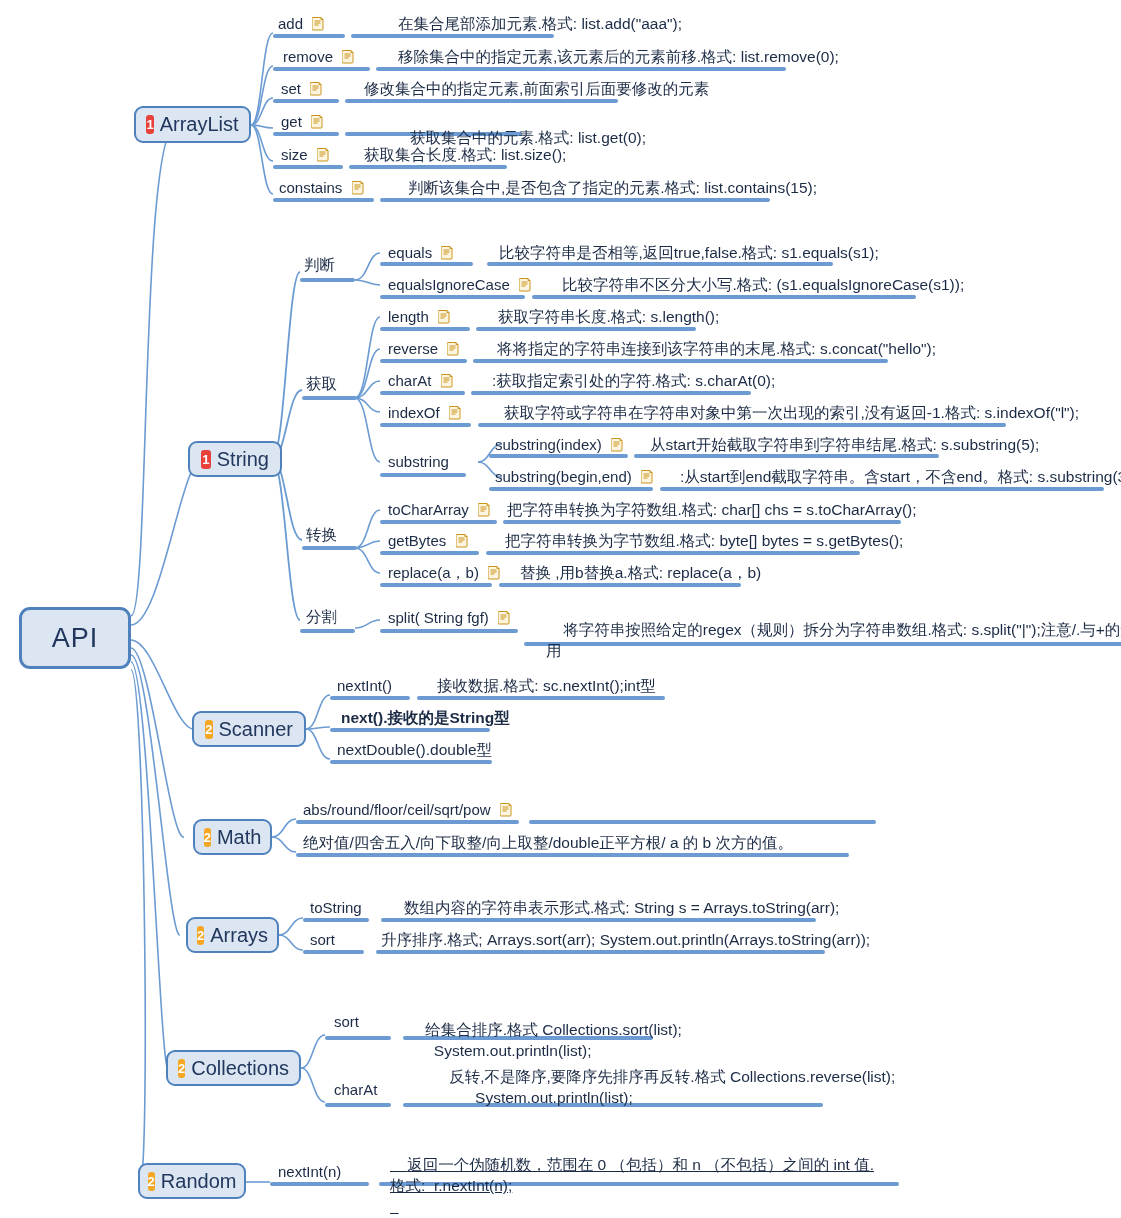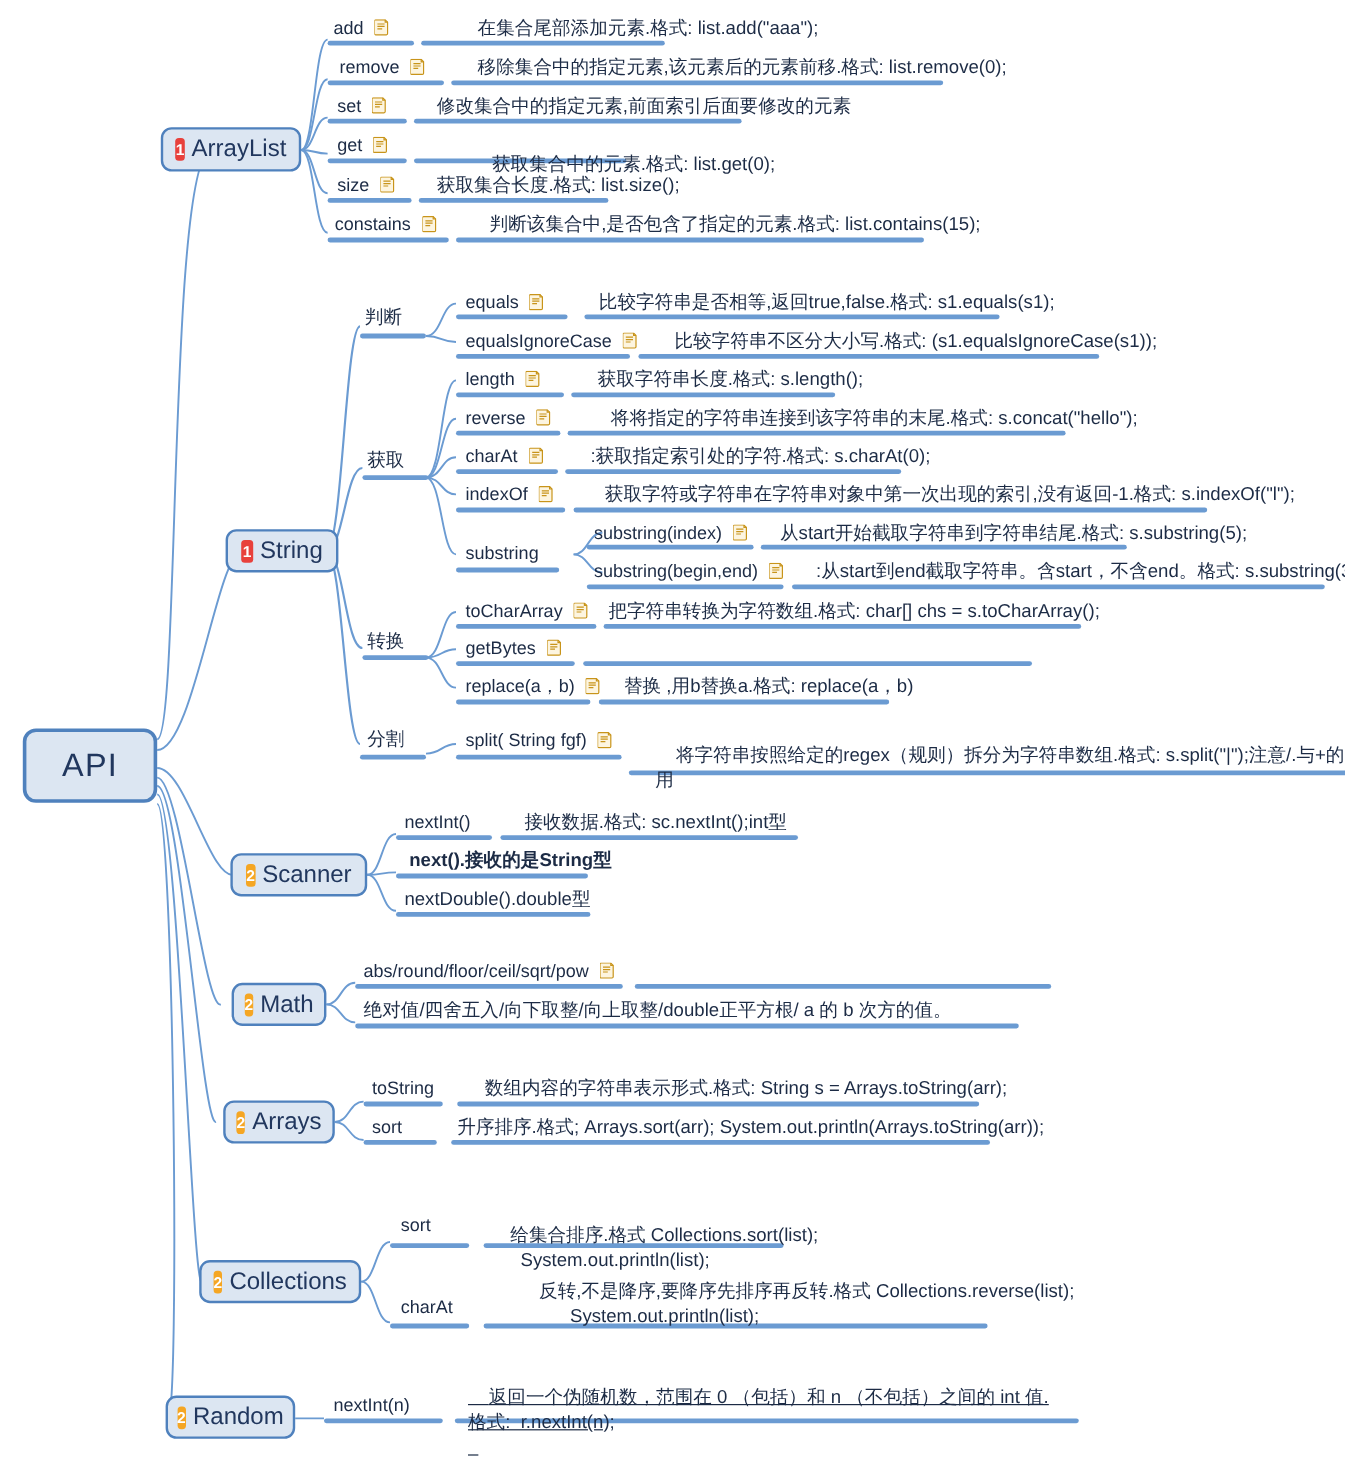--- a/index.html
+++ b/index.html
@@ -306,21 +306,21 @@
 
   <div class="lbl" style="left:388px;top:339px;">
     <span>reverse</span>
     <span class="nicon"><svg viewBox="0 0 12 14" width="12" height="14">
           <path d="M1 0.5h8l2 2v9.5a1 1 0 0 1-1 1H1a1 1 0 0 1-1-1V1.5A1 1 0 0 1 1 0.5z" fill="#fdf5e0" stroke="#c8941a" stroke-width="1"></path>
           <path d="M9 0.5v2h2" fill="none" stroke="#c8941a" stroke-width="1"></path>
           <path d="M2.5 4h6M2.5 6h6M2.5 8h4" stroke="#c8941a" stroke-width="1"></path>
         </svg></span>
   </div>
   <div class="ul" style="left:380px;top:359px;width:87px;"></div>
-  <div class="lbl cn" style="left:497px;top:339px;margin-left:12px;">
+  <div class="lbl cn" style="left:497px;top:339px;">
     <span>将将指定的字符串连接到该字符串的末尾.格式: s.concat("hello");</span>
   </div>
   <div class="ul" style="left:473px;top:359px;width:415px;"></div>
 
   <div class="lbl" style="left:388px;top:371px;">
     <span>charAt</span>
     <span class="nicon"><svg viewBox="0 0 12 14" width="12" height="14">
           <path d="M1 0.5h8l2 2v9.5a1 1 0 0 1-1 1H1a1 1 0 0 1-1-1V1.5A1 1 0 0 1 1 0.5z" fill="#fdf5e0" stroke="#c8941a" stroke-width="1"></path>
           <path d="M9 0.5v2h2" fill="none" stroke="#c8941a" stroke-width="1"></path>
           <path d="M2.5 4h6M2.5 6h6M2.5 8h4" stroke="#c8941a" stroke-width="1"></path>
@@ -400,20 +400,23 @@
 
   <div class="lbl" style="left:388px;top:531px;">
     <span>getBytes</span>
     <span class="nicon"><svg viewBox="0 0 12 14" width="12" height="14">
           <path d="M1 0.5h8l2 2v9.5a1 1 0 0 1-1 1H1a1 1 0 0 1-1-1V1.5A1 1 0 0 1 1 0.5z" fill="#fdf5e0" stroke="#c8941a" stroke-width="1"></path>
           <path d="M9 0.5v2h2" fill="none" stroke="#c8941a" stroke-width="1"></path>
           <path d="M2.5 4h6M2.5 6h6M2.5 8h4" stroke="#c8941a" stroke-width="1"></path>
         </svg></span>
   </div>
   <div class="ul" style="left:380px;top:551px;width:99px;"></div>
+  <div class="lbl cn" style="left:505px;top:531px;">
+    <span>把字符串转换为字节数组.格式: byte[] bytes = s.getBytes();</span>
+  </div>
   <div class="ul" style="left:486px;top:551px;width:374px;"></div>
 
   <div class="lbl" style="left:388px;top:563px;">
     <span>replace(a，b)</span>
     <span class="nicon"><svg viewBox="0 0 12 14" width="12" height="14">
           <path d="M1 0.5h8l2 2v9.5a1 1 0 0 1-1 1H1a1 1 0 0 1-1-1V1.5A1 1 0 0 1 1 0.5z" fill="#fdf5e0" stroke="#c8941a" stroke-width="1"></path>
           <path d="M9 0.5v2h2" fill="none" stroke="#c8941a" stroke-width="1"></path>
           <path d="M2.5 4h6M2.5 6h6M2.5 8h4" stroke="#c8941a" stroke-width="1"></path>
         </svg></span>
   </div>

